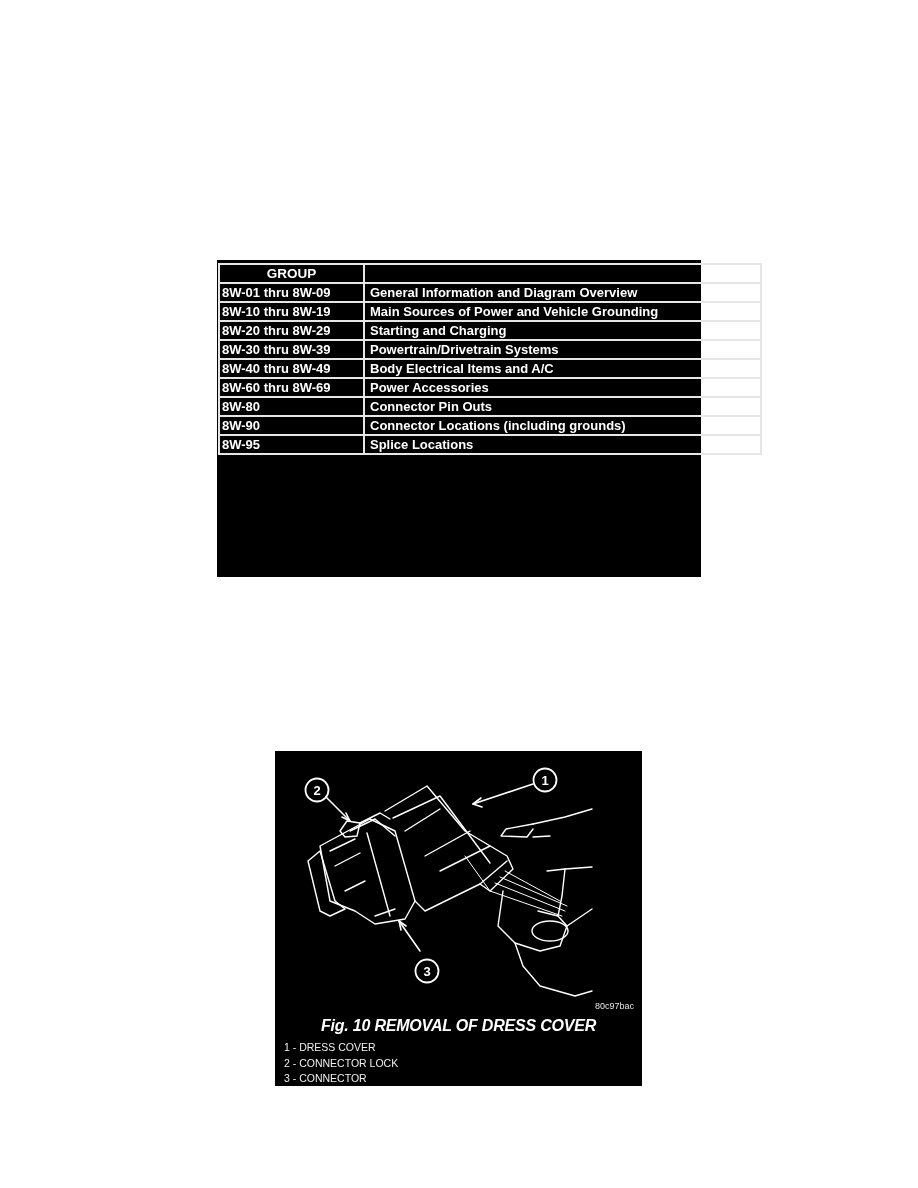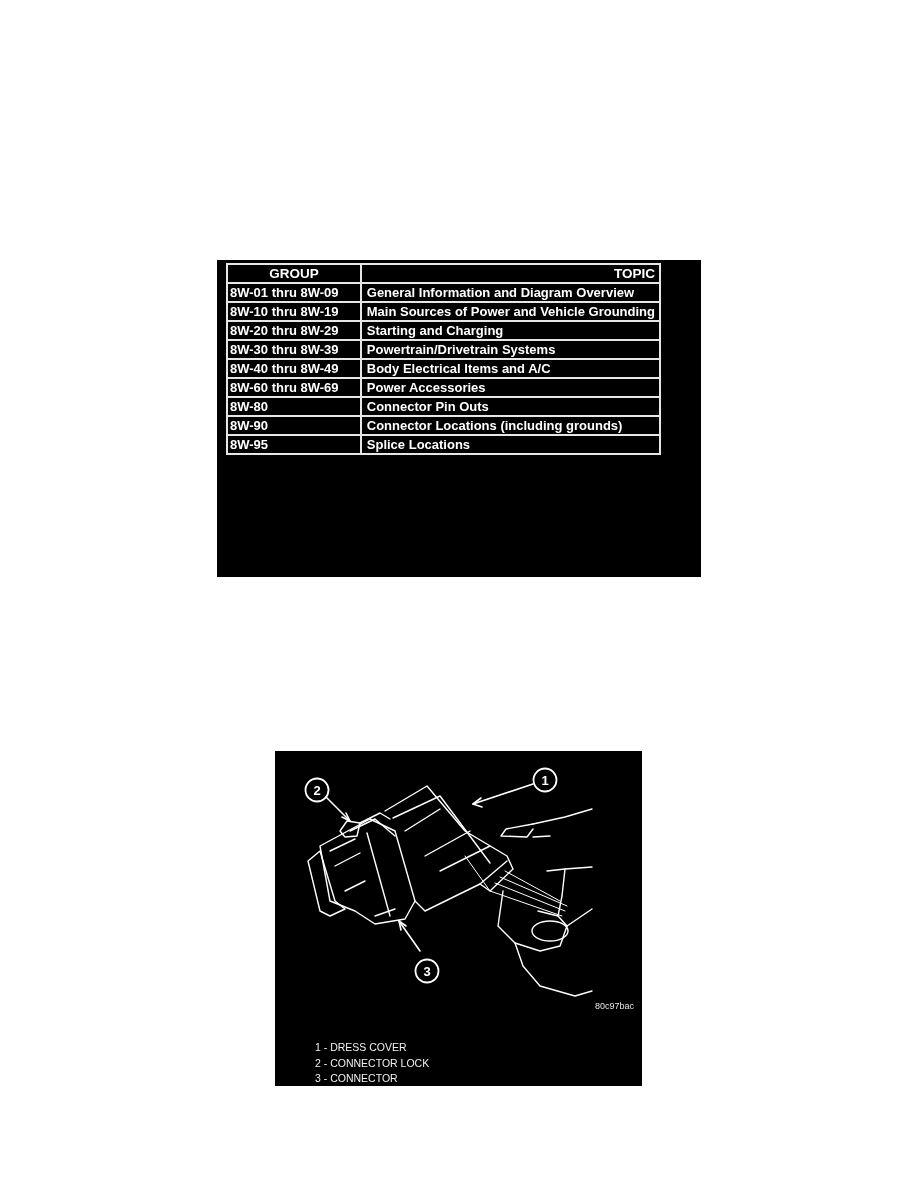--- a/index.html
+++ b/index.html
@@ -17,23 +17,23 @@
     .table-panel {
       position: absolute;
       left: 217px;
       top: 260px;
       width: 484px;
       height: 317px;
       background: #000000;
     }
     .group-table {
       position: absolute;
-      left: 9px;
+      left: 1px;
       top: 3px;
-      width: 435px;
+      width: 544px;
       border-collapse: collapse;
       border: 2px solid #0f766e;
       color: #ffffff;
       font-weight: bold;
       font-size: 13px;
     }
     .group-table th,
     .group-table td {
       border: 2px solid #e6e6e6;
       height: 17px;
@@ -90,21 +90,21 @@
       letter-spacing: -0.2px;
     }
     .fig-legend {
       position: absolute;
       left: 9px;
       top: 289px;
       font-size: 10.5px;
       line-height: 15.5px;
       color: #f0f0f0;
     }
-    .fig-legend div { white-space: nowrap; margin-left: 31px; }
+    .fig-legend div { white-space: nowrap; }
   </style>
 </head>
 <body>
 
 <div class="table-panel">
   <table class="group-table">
     <thead>
       <tr>
         <th>GROUP</th>
         <th class="topic-head">TOPIC</th>
@@ -216,18 +216,19 @@
       <circle cx="42" cy="39" r="11.5" stroke-width="1.8"></circle>
       <text x="42" y="44" fill="#ffffff" stroke="none" font-family="Liberation Sans, sans-serif" font-weight="bold" font-size="13" text-anchor="middle">2</text>
     </g>
     <g>
       <circle cx="152" cy="220" r="11.5" stroke-width="1.8"></circle>
       <text x="152" y="225" fill="#ffffff" stroke="none" font-family="Liberation Sans, sans-serif" font-weight="bold" font-size="13" text-anchor="middle">3</text>
     </g>
   </svg>
 
   <div class="fig-code">80c97bac</div>
+  <div class="fig-title">Fig. 10 REMOVAL OF DRESS COVER</div>
   <div class="fig-legend">
     <div>1 - DRESS COVER</div>
     <div>2 - CONNECTOR LOCK</div>
     <div>3 - CONNECTOR</div>
   </div>
 </div>
 
 </body></html>

